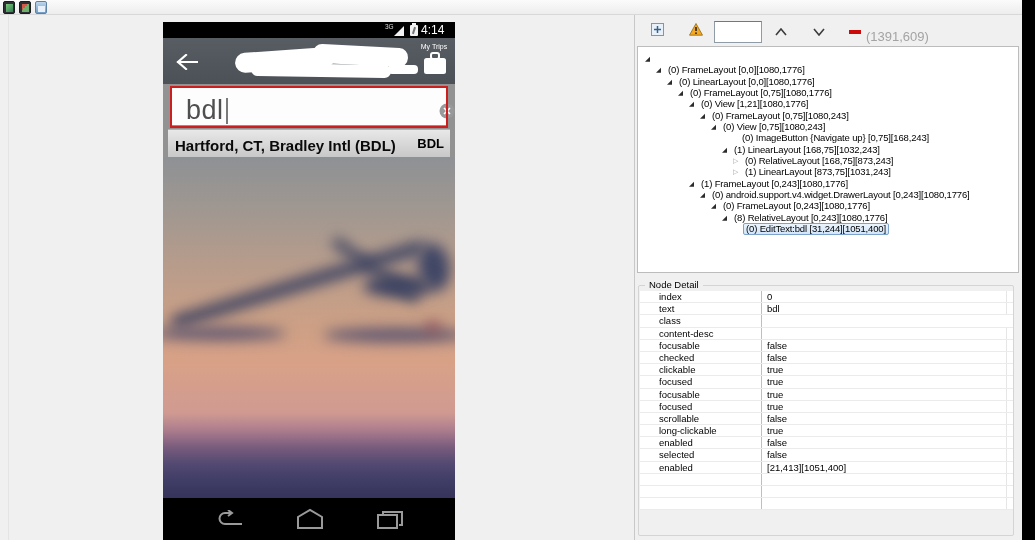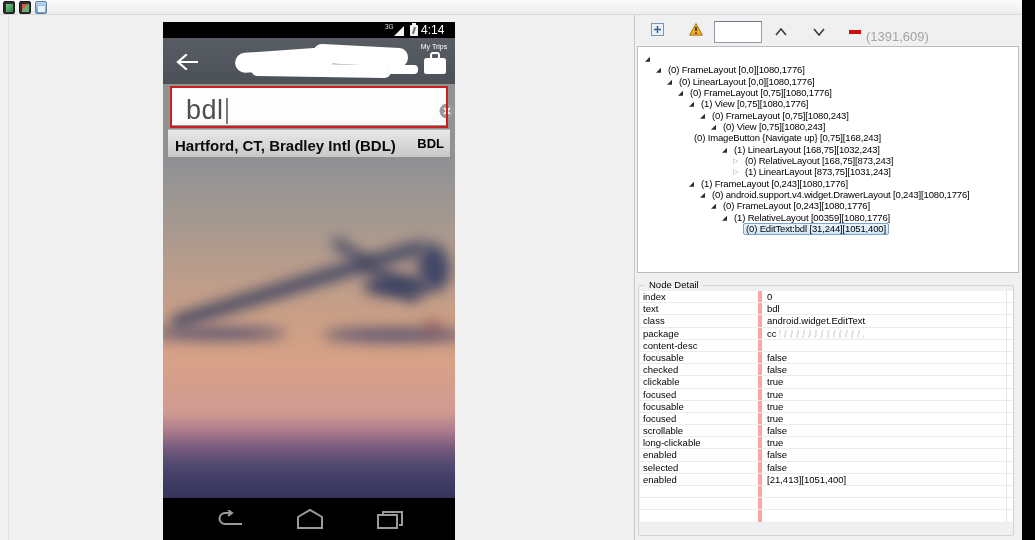--- a/index.html
+++ b/index.html
@@ -88,21 +88,21 @@
   .tree-lbl.selected { background:linear-gradient(#ebf4fd,#d2e5f8);
     border:1px solid #7da2ce; border-radius:2px; line-height:9.5px; }
 
   #node-detail-box { left:638px; top:285px; width:376px; height:251px;
     border:1px solid #d4d4d4; border-radius:2px; }
   #node-detail-title { left:645px; top:279px; background:#f0f0f0; padding:0 4px;
     font-size:9.5px; color:#000; }
   #detail-table { left:640px; top:291px; width:373px; background:#fff; }
   .d-row { display:flex; height:12.2px; line-height:12.2px; border-bottom:1px solid #ebebeb;
     font-size:9.5px; color:#000; overflow:hidden; }
-  .d-k { width:122px; padding-left:3px; border-right:4px solid #fca5a5; }
+  .d-k { width:122px; padding-left:19px; border-right:1px solid #fca5a5; }
   .d-v { width:245px; padding-left:5px; border-right:1px solid #e6e6e6; white-space:nowrap; }
   .smudge { display:inline-block; vertical-align:middle; height:8px; margin:0 2px;
     background:repeating-linear-gradient(100deg, rgba(130,130,130,.22) 0 2px, rgba(130,130,130,0) 2px 6px); }
 
   #black-strip { left:1022px; top:0; width:13px; height:540px; background:#000; }
 </style>
 </head>
 <body>
 
 <div id="main-toolbar" class="abs">
@@ -203,52 +203,47 @@
   </svg>
   <div id="tt-minus"></div>
   <div id="tt-coords">(1391,609)</div>
 </div>
 
 <div id="tree-area" class="abs">
     <div class="tree-row" style="padding-left: 7px;"><span class="tree-arrow exp">◢</span><span class="tree-lbl"></span></div>
     <div class="tree-row" style="padding-left: 18px;"><span class="tree-arrow exp">◢</span><span class="tree-lbl">(0) FrameLayout [0,0][1080,1776]</span></div>
     <div class="tree-row" style="padding-left: 29px;"><span class="tree-arrow exp">◢</span><span class="tree-lbl">(0) LinearLayout [0,0][1080,1776]</span></div>
     <div class="tree-row" style="padding-left: 40px;"><span class="tree-arrow exp">◢</span><span class="tree-lbl">(0) FrameLayout [0,75][1080,1776]</span></div>
-    <div class="tree-row" style="padding-left: 51px;"><span class="tree-arrow exp">◢</span><span class="tree-lbl">(1) View [0,75][1080,1776]</span></div>
+    <div class="tree-row" style="padding-left: 51px;"><span class="tree-arrow exp">◢</span><span class="tree-lbl">(0) View [1,21][1080,1776]</span></div>
     <div class="tree-row" style="padding-left: 62px;"><span class="tree-arrow exp">◢</span><span class="tree-lbl">(0) FrameLayout [0,75][1080,243]</span></div>
     <div class="tree-row" style="padding-left: 73px;"><span class="tree-arrow exp">◢</span><span class="tree-lbl">(0) View [0,75][1080,243]</span></div>
-    <div class="tree-row" style="padding-left: 44px;"><span class="tree-arrow leaf"></span><span class="tree-lbl">(0) ImageButton {Navigate up} [0,75][168,243]</span></div>
+    <div class="tree-row" style="padding-left: 92px;"><span class="tree-arrow leaf"></span><span class="tree-lbl">(0) ImageButton {Navigate up} [0,75][168,243]</span></div>
     <div class="tree-row" style="padding-left: 84px;"><span class="tree-arrow exp">◢</span><span class="tree-lbl">(1) LinearLayout [168,75][1032,243]</span></div>
     <div class="tree-row" style="padding-left: 95px;"><span class="tree-arrow col">▷</span><span class="tree-lbl">(0) RelativeLayout [168,75][873,243]</span></div>
     <div class="tree-row" style="padding-left: 95px;"><span class="tree-arrow col">▷</span><span class="tree-lbl">(1) LinearLayout [873,75][1031,243]</span></div>
     <div class="tree-row" style="padding-left: 51px;"><span class="tree-arrow exp">◢</span><span class="tree-lbl">(1) FrameLayout [0,243][1080,1776]</span></div>
     <div class="tree-row" style="padding-left: 62px;"><span class="tree-arrow exp">◢</span><span class="tree-lbl">(0) android.support.v4.widget.DrawerLayout [0,243][1080,1776]</span></div>
     <div class="tree-row" style="padding-left: 73px;"><span class="tree-arrow exp">◢</span><span class="tree-lbl">(0) FrameLayout [0,243][1080,1776]</span></div>
-    <div class="tree-row" style="padding-left: 84px;"><span class="tree-arrow exp">◢</span><span class="tree-lbl">(1) RelativeLayout [00359][1080,1776]</span></div>
+    <div class="tree-row" style="padding-left: 84px;"><span class="tree-arrow exp">◢</span><span class="tree-lbl">(8) RelativeLayout [0,243][1080,1776]</span></div>
     <div class="tree-row" style="padding-left: 95px;"><span class="tree-arrow leaf"></span><span class="tree-lbl selected">(0) EditText:bdl [31,244][1051,400]</span></div>
   </div>
 
 <div id="node-detail-box" class="abs"></div>
 <div id="node-detail-title" class="abs">Node Detail</div>
 <div id="detail-table" class="abs">
     <div class="d-row">
       <div class="d-k">index</div>
       <div class="d-v">0</div>
     </div>
     <div class="d-row">
       <div class="d-k">text</div>
       <div class="d-v">bdl</div>
     </div>
     <div class="d-row">
       <div class="d-k">class</div>
-      <div class="d-v">android.widget.EditText</div>
-    </div>
-    <div class="d-row">
-      <div class="d-k">package</div>
-      <div class="d-v"><span>cc</span><span class="smudge" style="width: 85px;"></span><span></span></div>
     </div>
     <div class="d-row">
       <div class="d-k">content-desc</div>
       <div class="d-v"></div>
     </div>
     <div class="d-row">
       <div class="d-k">focusable</div>
       <div class="d-v">false</div>
     </div>
     <div class="d-row">

